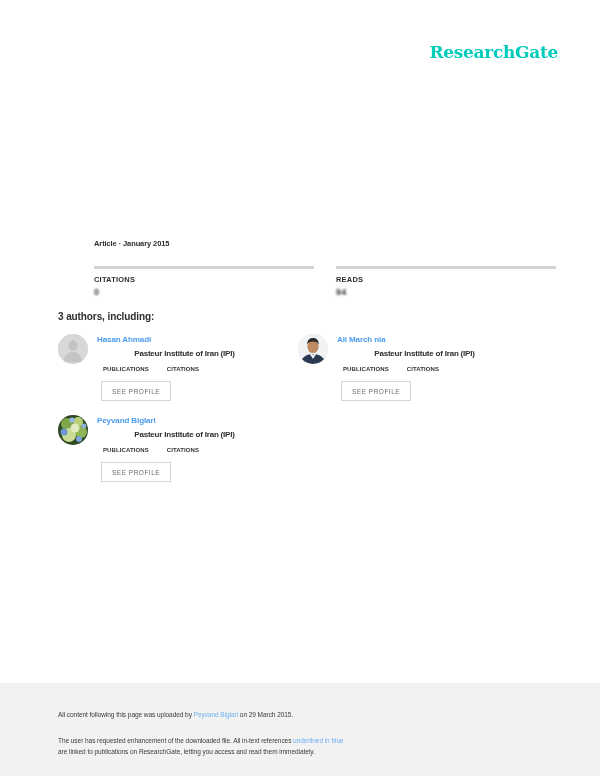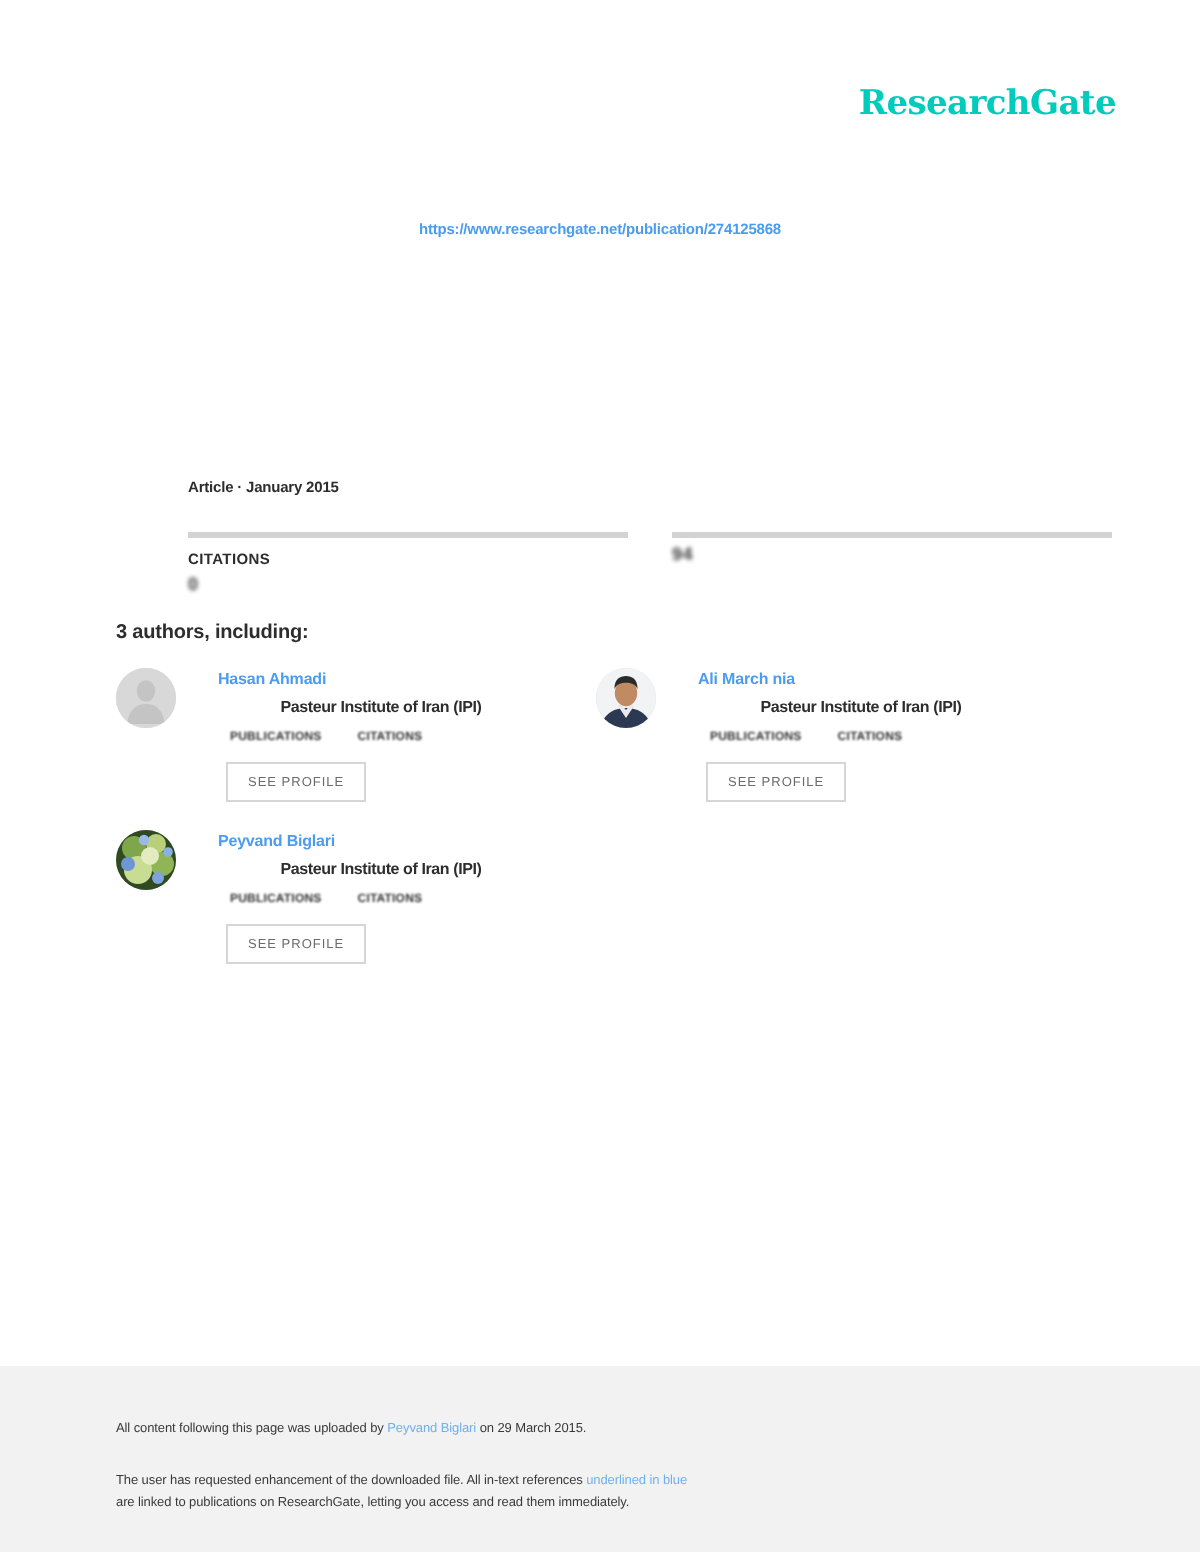--- a/index.html
+++ b/index.html
@@ -136,21 +136,20 @@
     overflow: hidden;
     position: relative;
     background: #d8d8d8;
   }
   .avatar svg { display: block; width: 30px; height: 30px; }
 
   .author-body {
     flex: 1 1 auto;
     min-width: 0;
     padding-top: 1px;
-    margin-left: 12px;
   }
   .author-name {
     font-size: 8px;
     font-weight: bold;
     color: #4a9cf0;
     letter-spacing: -0.1px;
     line-height: 10px;
     white-space: nowrap;
     overflow: hidden;
   }
@@ -222,34 +221,32 @@
 </style>
 </head>
 <body>
 
 <div class="page">
 
   <div class="header">
     <div class="rg-logo">ResearchGate</div>
   </div>
 
-  <div class="url-row">
-    <a class="url-link" href="#">https://www.researchgate.net/publication/274125868</a>
-  </div>
 
   <div class="meta">
     <div class="meta-col">
       <div class="meta-kicker">Article · January 2015</div>
       <div class="meta-rule"></div>
       <div class="meta-label">CITATIONS</div>
       <div class="meta-value">0</div>
     </div>
     <div class="meta-col">
       <div class="meta-kicker"></div>
       <div class="meta-rule"></div>
+      <div class="meta-label">READS</div>
       <div class="meta-value">94</div>
     </div>
   </div>
 
   <div class="authors-heading">3 authors, including:</div>
 
   <div class="authors-grid" id="authors-grid">
       <div class="author-card">
         <div class="avatar">
           <svg viewBox="0 0 30 30">

